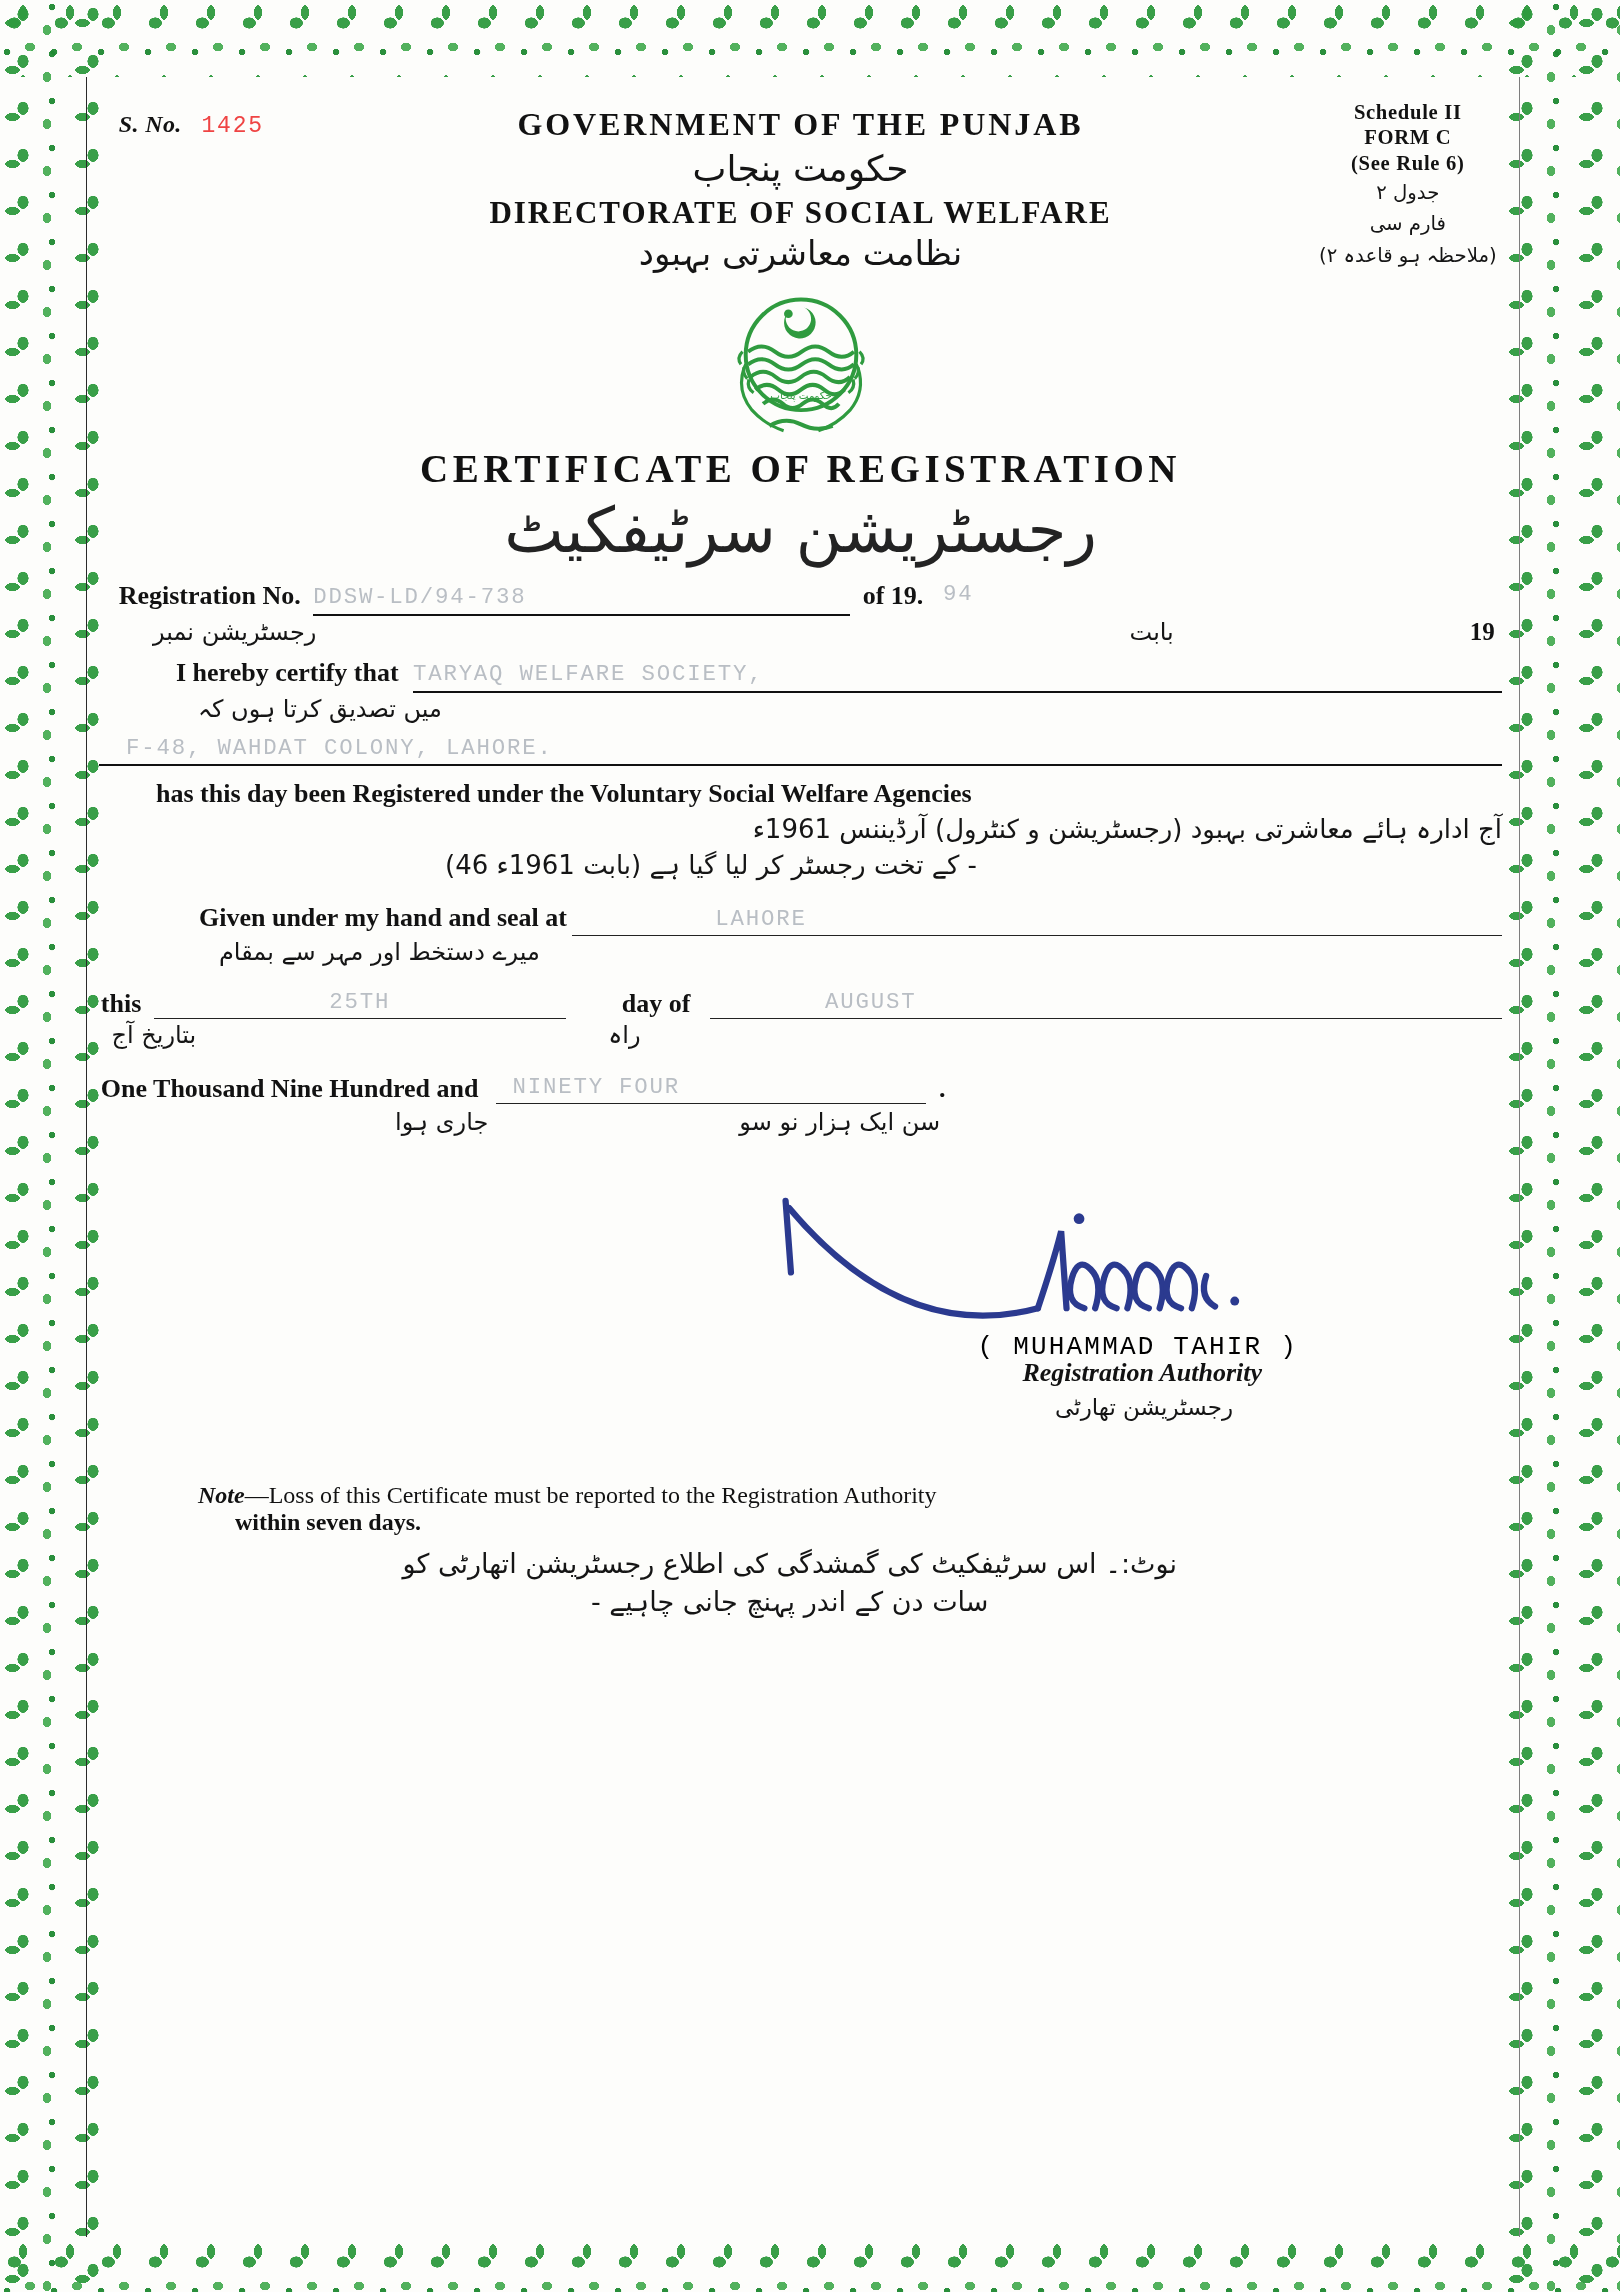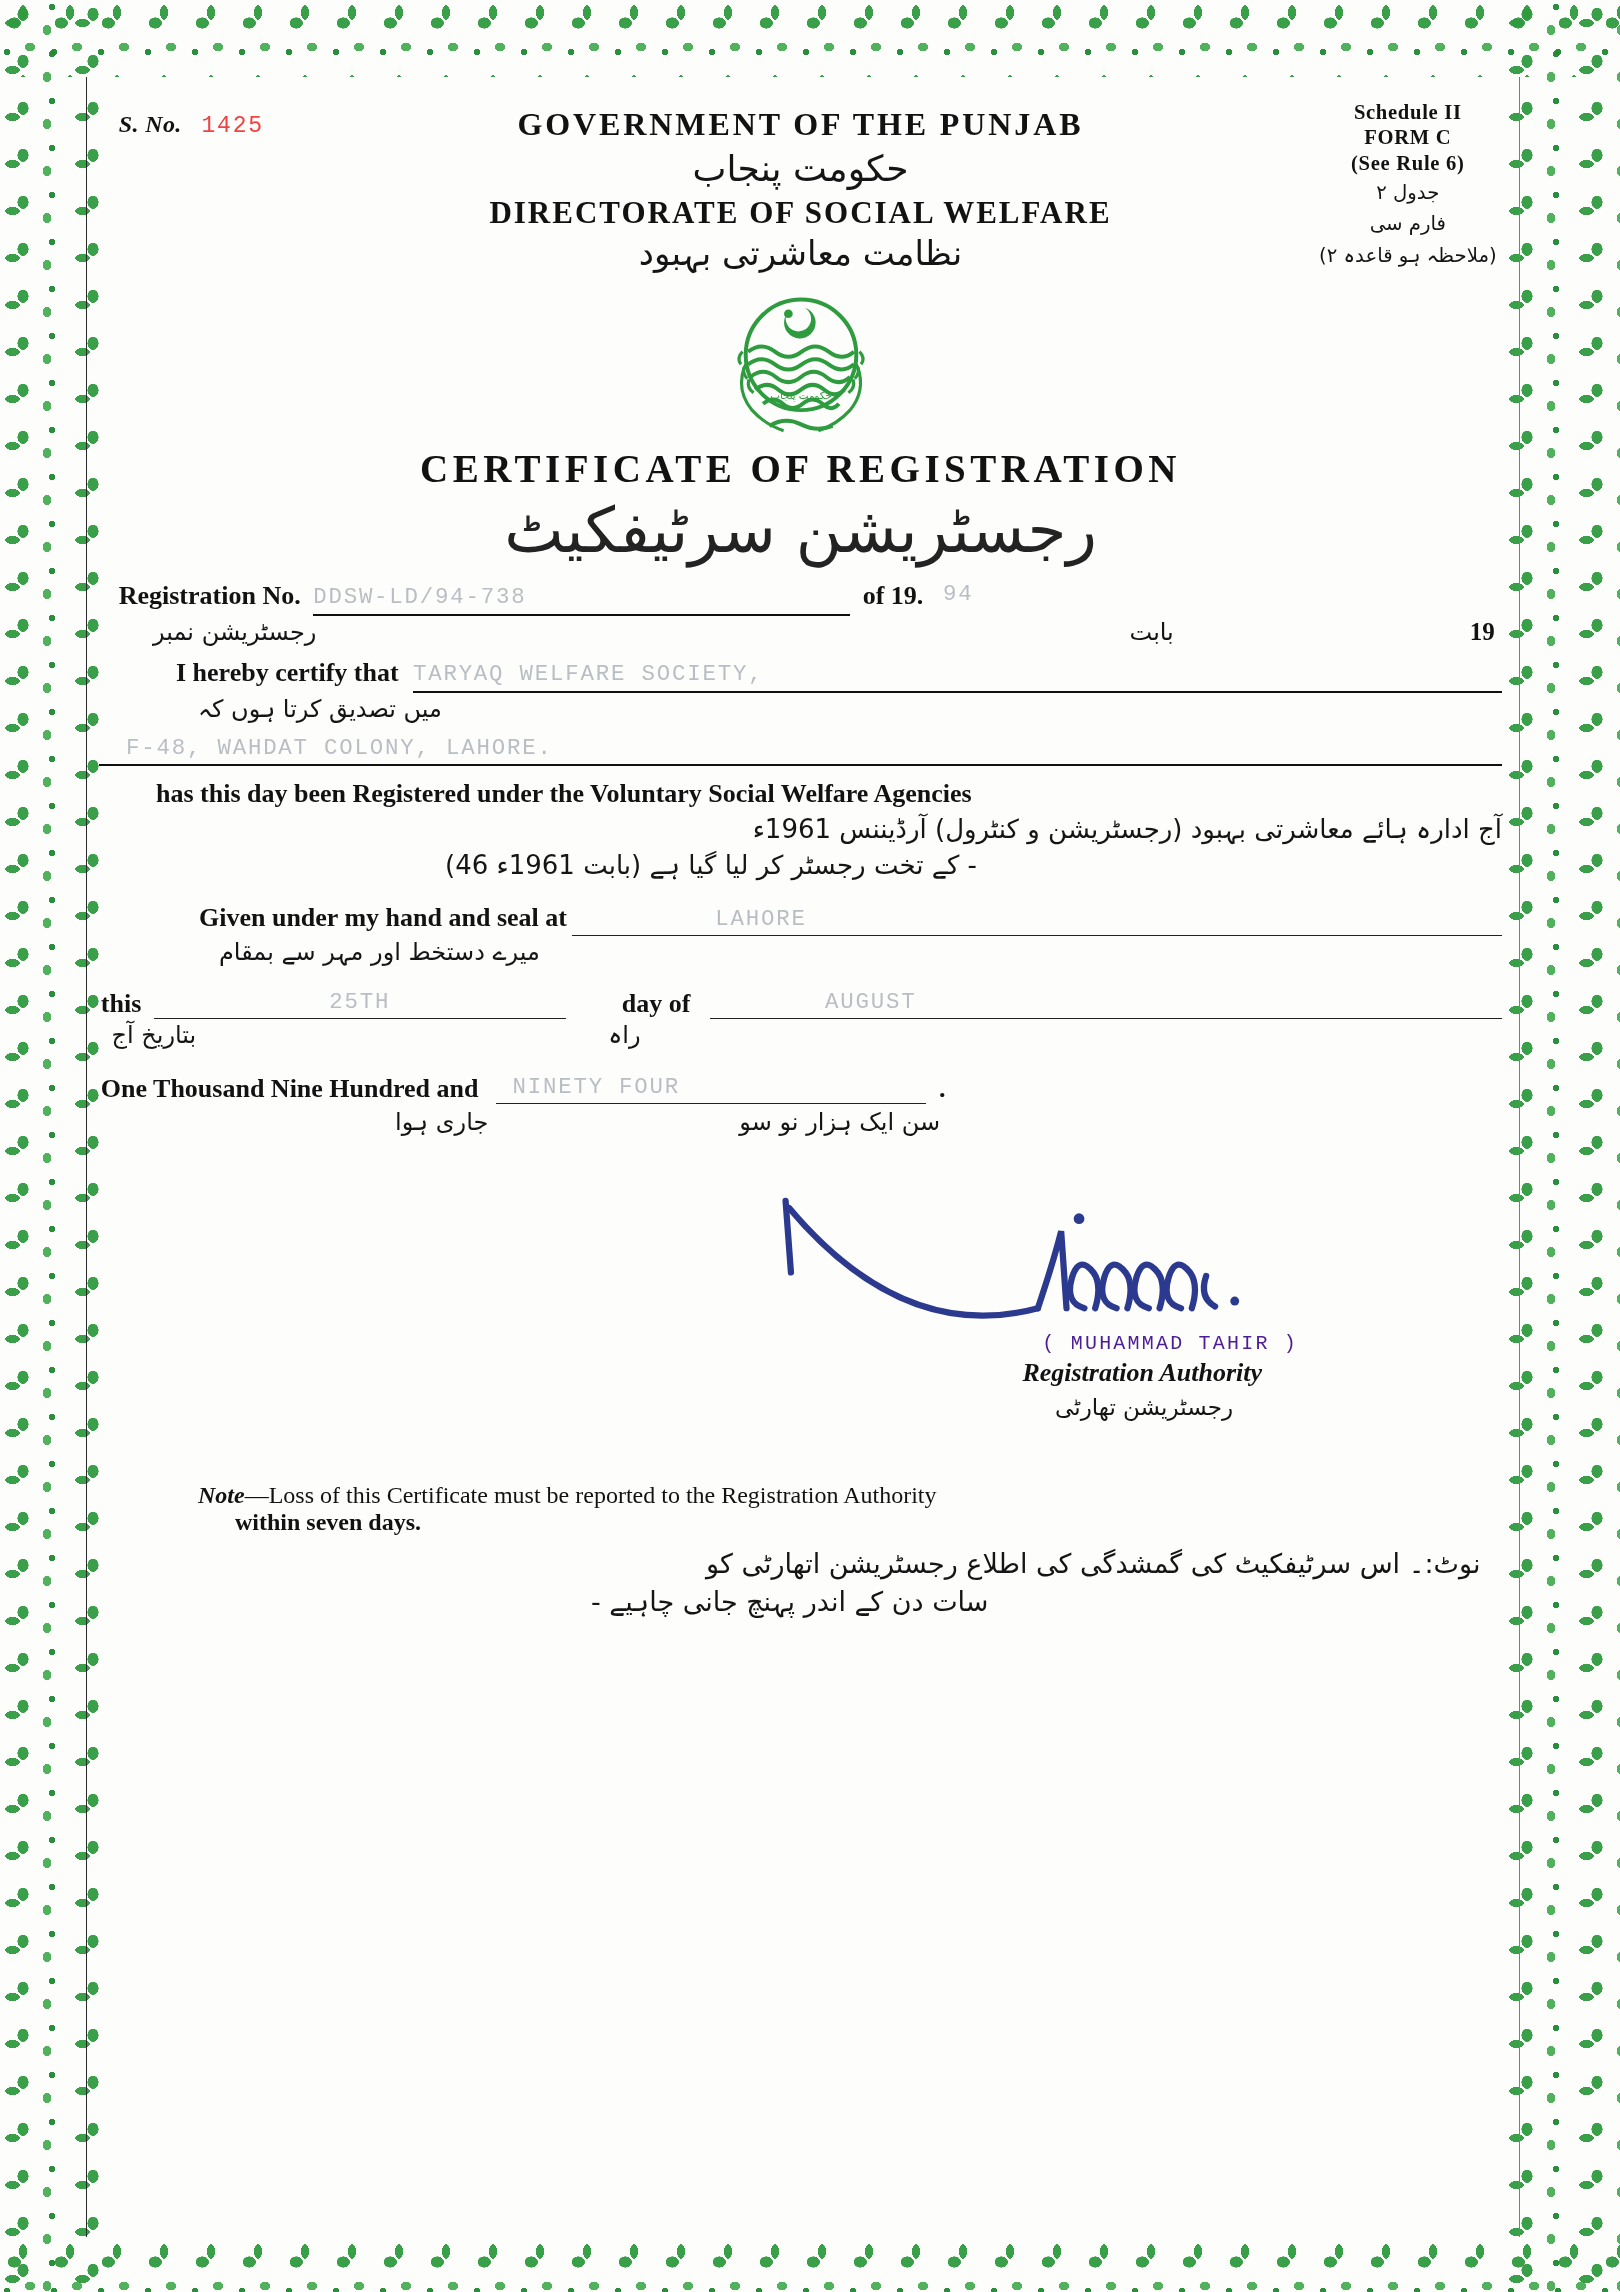--- a/index.html
+++ b/index.html
@@ -90,21 +90,21 @@
   .ur-md{font-size:26px;}
 
   .just{
     display:flex;justify-content:space-between;font-weight:bold;font-size:26px;width:100%;
   }
 
   
   .sigblock{margin-top:38px;position:relative;height:215px;}
   .sig-svg{position:absolute;right:231px;top:0;}
   .sig-name{position:absolute;right:204px;top:158px;font-family:"Liberation Mono", monospace;
-            color:#4c1d95;font-size:20px;letter-spacing:2.2px;white-space:nowrap;}
+            color:#000000;font-size:26px;letter-spacing:2.2px;white-space:nowrap;}
   .sig-role{position:absolute;right:240px;top:184px;font-style:italic;font-weight:bold;font-size:26px;}
   .sig-role-ur{position:absolute;right:269px;top:220px;font-size:23px;}
 
   
   .note{margin-top:93px;font-size:24px;}
   .note-l1{padding-left:99px;}
   .note-l2{padding-left:136px;font-weight:bold;}
   .note-ur{font-size:27px;margin-top:12.5px;}
 </style>
 </head>
@@ -275,18 +275,18 @@
     <div class="sig-name">( MUHAMMAD TAHIR )</div>
     <div class="eng sig-role">Registration Authority</div>
     <div class="urdu sig-role-ur">رجسٹریشن تھارٹی</div>
   </div>
 
   <div class="note">
     <div class="note-l1 eng">
       <span class="ital bold">Note</span><span>—Loss of this  Certificate   must  be  reported  to  the  Registration  Authority</span>
     </div>
     <div class="note-l2 eng">within seven days.</div>
-    <div class="note-ur urdu" style="text-align:right;padding-right:21.5px;">نوٹ:۔ اس سرٹیفکیٹ کی گمشدگی کی اطلاع رجسٹریشن اتھارٹی کو</div>
+    <div class="note-ur urdu" style="text-align:center;padding-right:21.5px;">نوٹ:۔ اس سرٹیفکیٹ کی گمشدگی کی اطلاع رجسٹریشن اتھارٹی کو</div>
     <div class="note-ur urdu" style="text-align:center;padding-right:21.5px;margin-top:7.2px;">سات دن کے اندر پہنچ جانی چاہیے -</div>
   </div>
 
 </div>
 
 
 </body></html>

